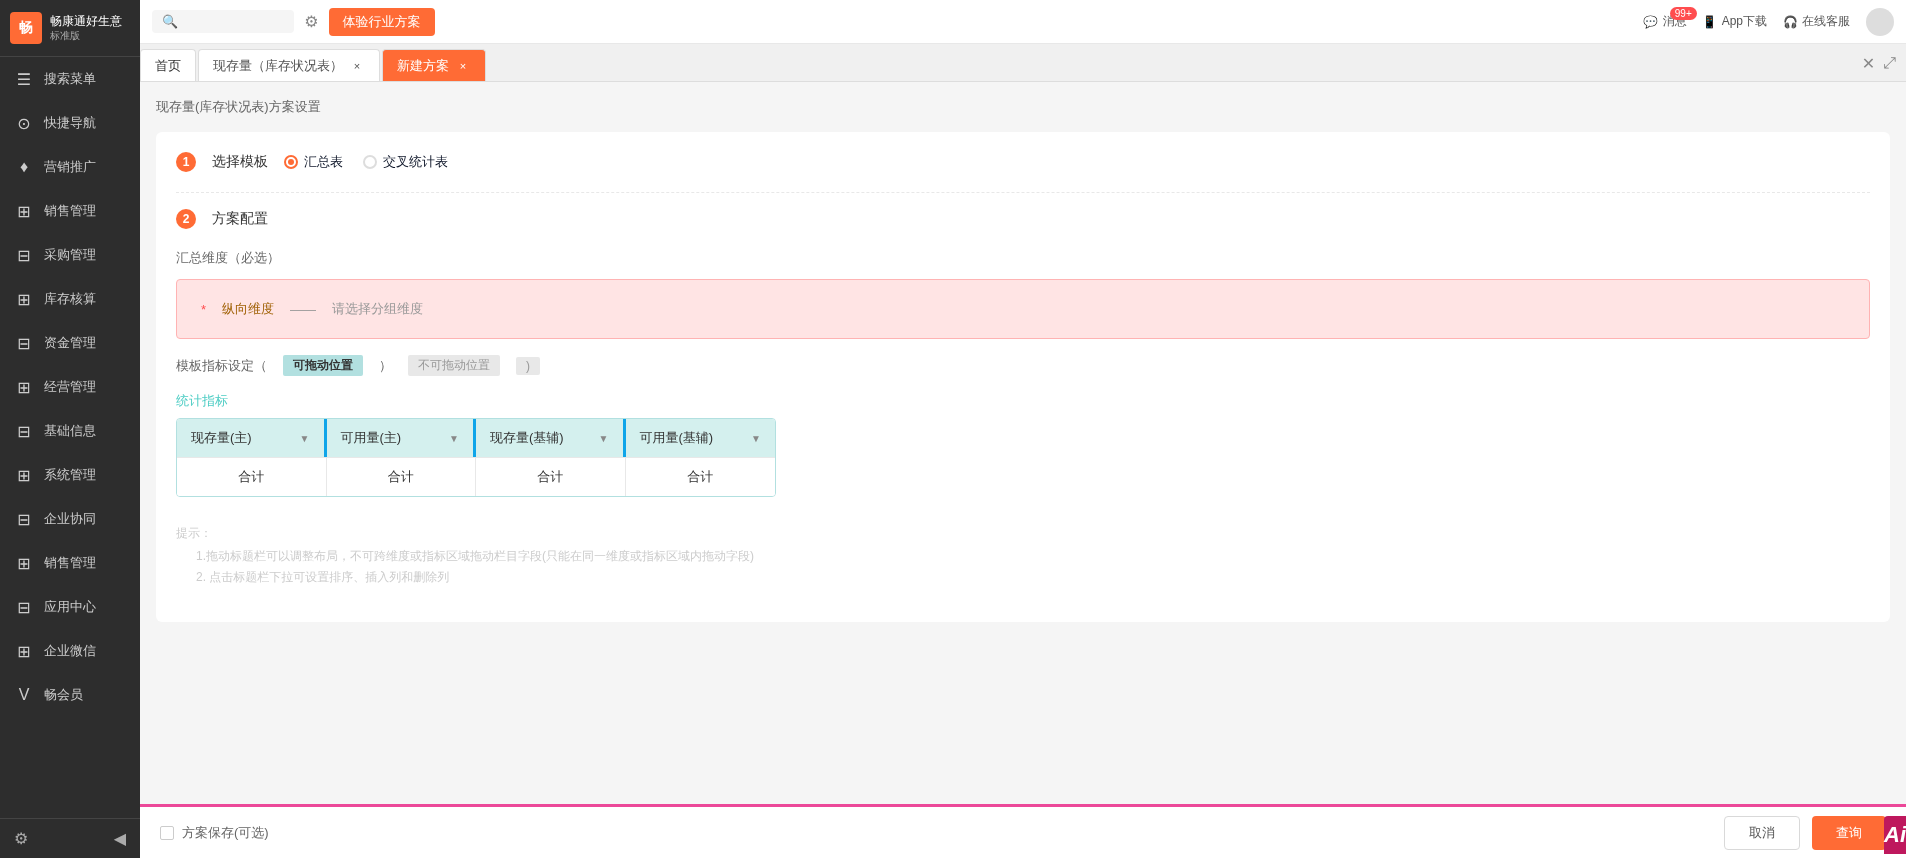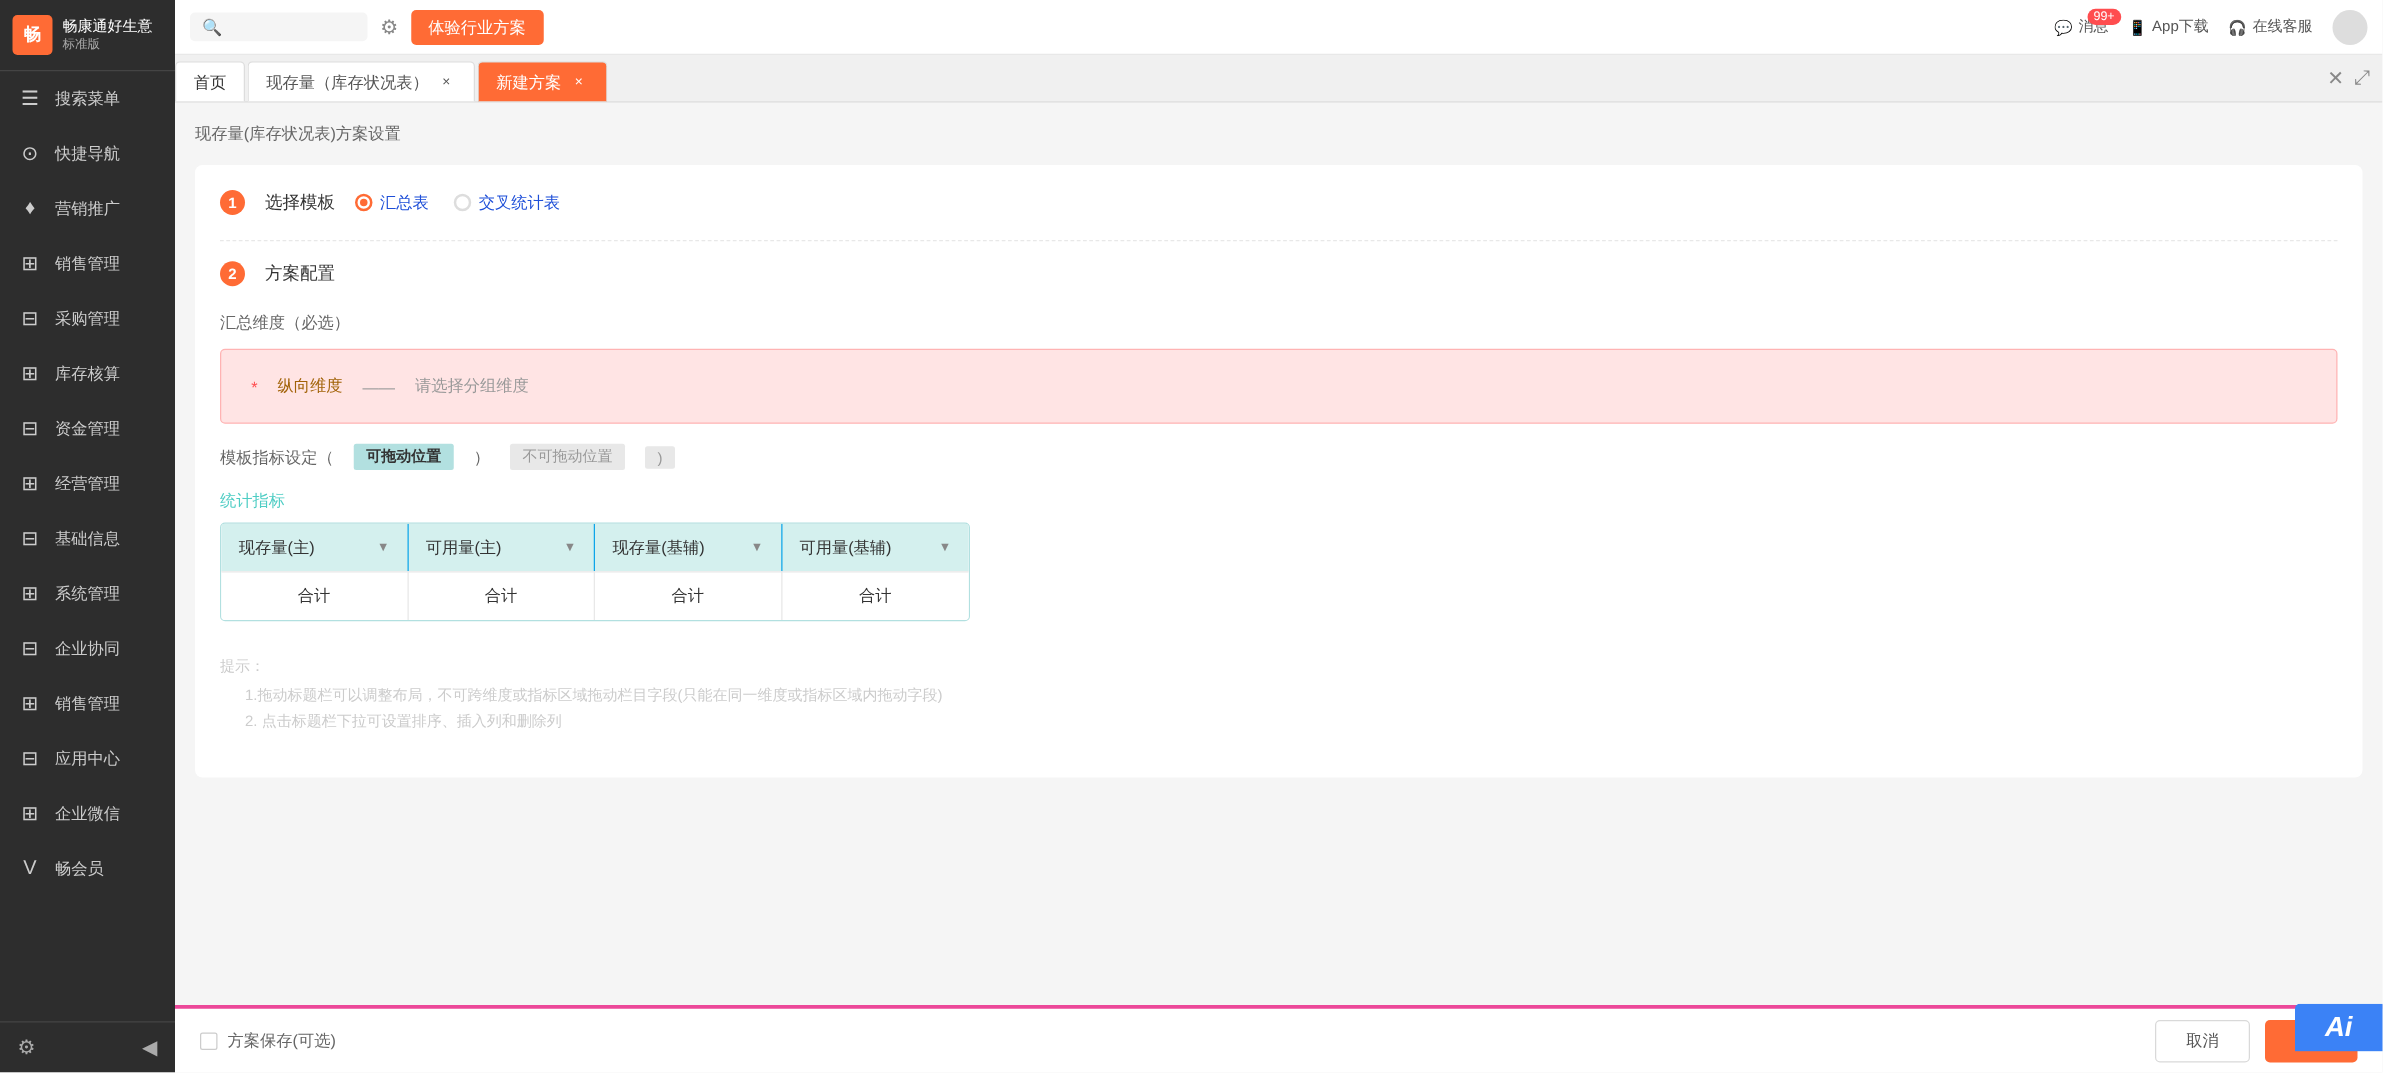--- a/index.html
+++ b/index.html
@@ -300,21 +300,21 @@
     }
     .radio-circle.checked::after {
       content: '';
       width: 6px;
       height: 6px;
       background: #ff6b35;
       border-radius: 50%;
     }
     .radio-label {
       font-size: 13px;
-      color: #1d4ed8;
+      color: #0f172a;
     }
 
     .divider {
       border: none;
       border-top: 1px dashed #e8e8e8;
       margin: 16px 0;
     }
 
     
     .section2-label {
@@ -393,21 +393,21 @@
     .stats-table-header {
       display: grid;
       grid-template-columns: 1fr 1fr 1fr 1fr;
       background: #d4f0ee;
     }
     .stats-th {
       padding: 10px 14px;
       display: flex;
       align-items: center;
       justify-content: space-between;
-      border-right: 1px solid #0ea5e9;
+      border-right: 3px solid #0ea5e9;
       font-size: 13px;
       color: #333;
     }
     .stats-th:last-child { border-right: none; }
     .stats-table-body {
       display: grid;
       grid-template-columns: 1fr 1fr 1fr 1fr;
       background: #fff;
     }
     .stats-td {
@@ -486,25 +486,25 @@
       color: white;
       padding: 7px 24px;
       border-radius: 4px;
       font-size: 13px;
       cursor: pointer;
     }
 
     
     .ai-badge {
       position: fixed;
-      bottom: 17px;
+      bottom: 4px;
       right: 0;
-      background: #3b82f6;
+      background: #be185d;
       color: white;
-      padding: 6px 24px;
+      padding: 6px 0;
       font-size: 22px;
       font-style: italic;
       font-weight: bold;
       border-radius: 4px 0 0 0;
       z-index: 100;
     }
   </style>
 </head>
 <body>
 

